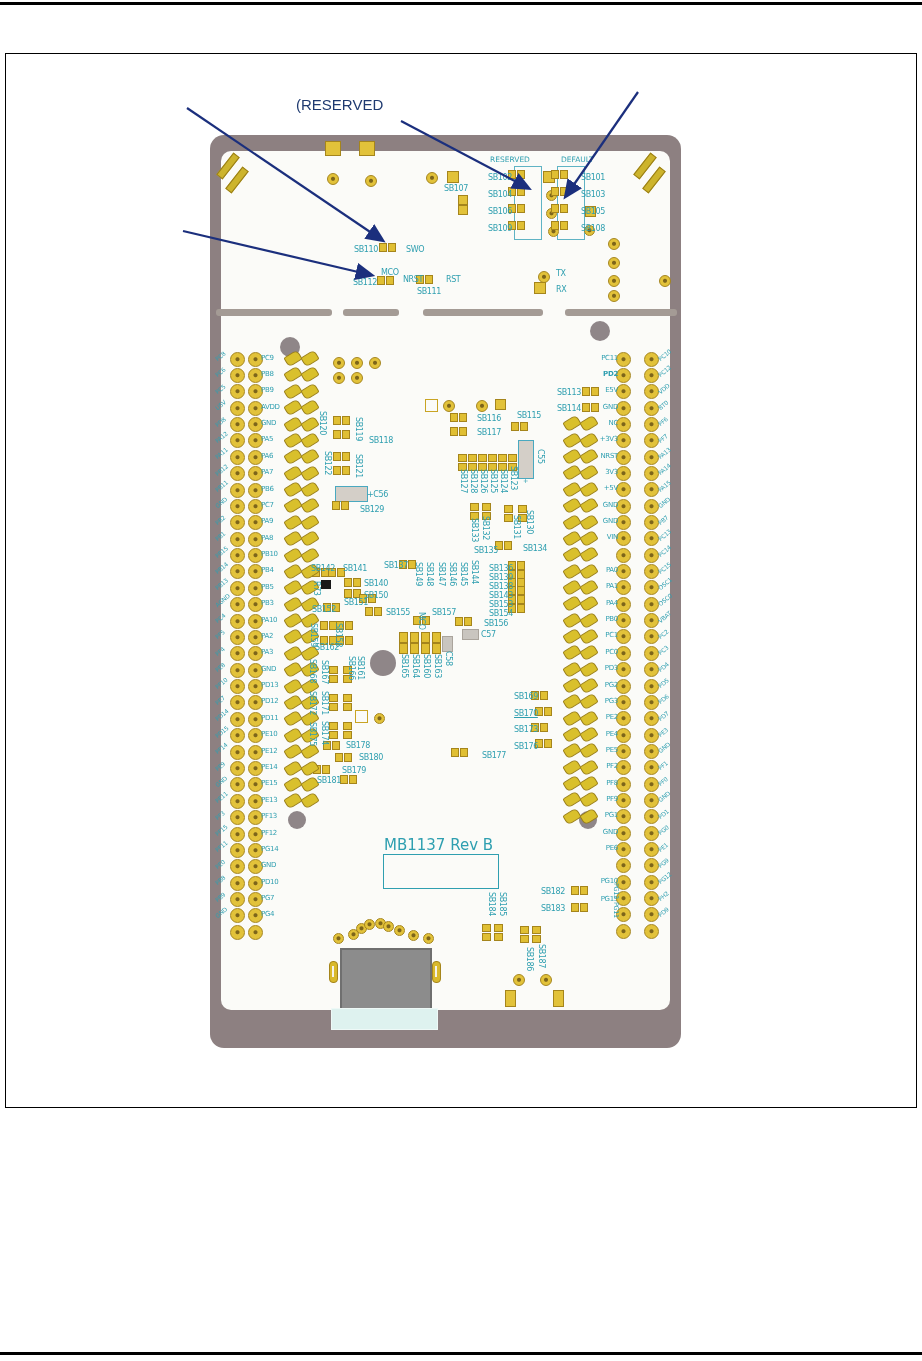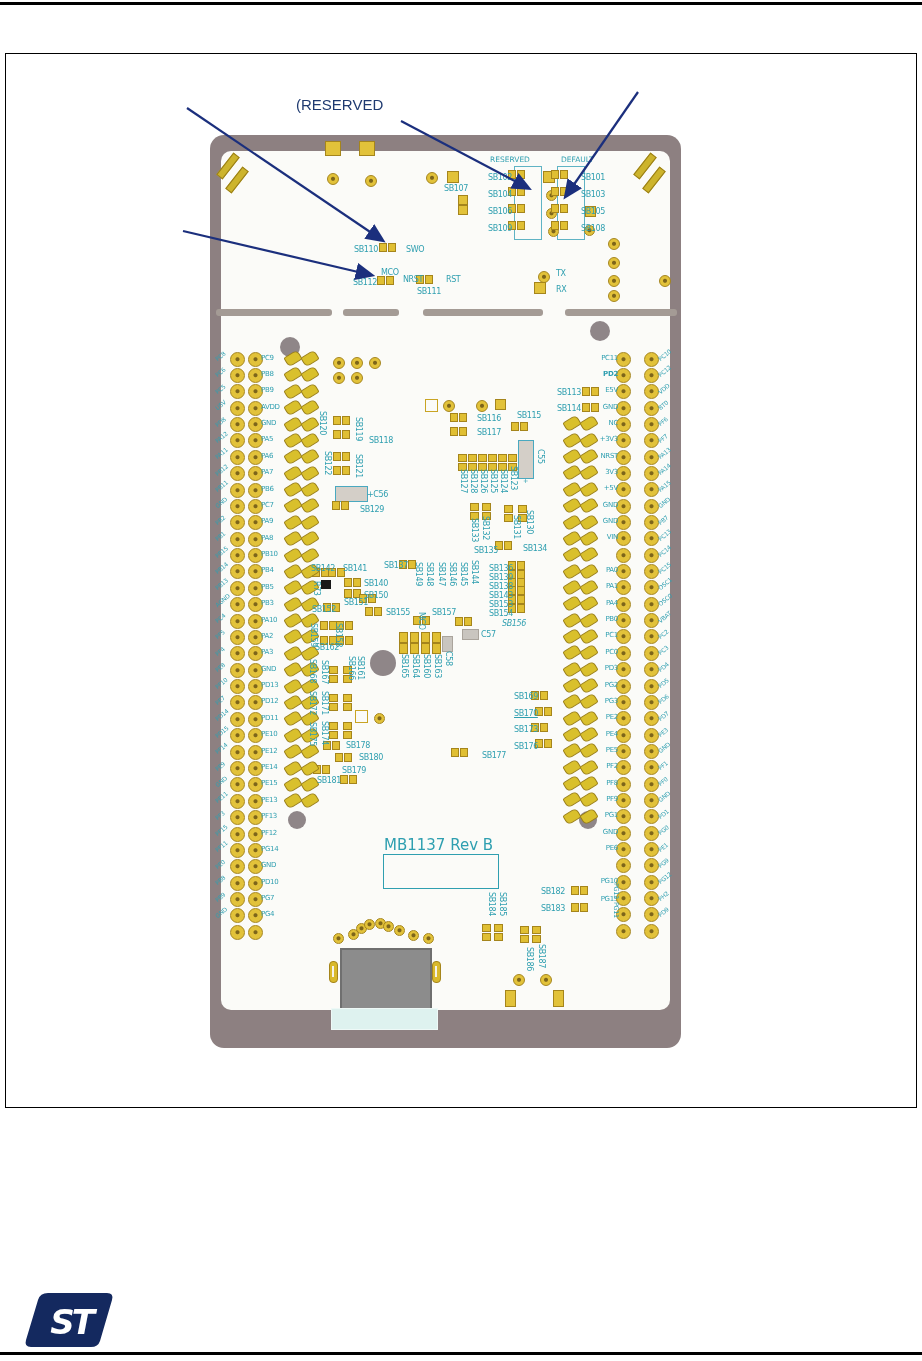--- a/index.html
+++ b/index.html
@@ -889,21 +889,21 @@
         <div class="lab" style="left: 489px; top: 592px;">SB143</div>
         <div class="lab" style="left: 489px; top: 601px;">SB153</div>
         <div class="lab" style="left: 489px; top: 610px;">SB154</div>
         <div class="lab" style="left: 364px; top: 580px;">SB140</div>
         <div class="lab" style="left: 364px; top: 592px;">SB150</div>
         <div class="lab" style="left: 344px; top: 599px;">SB151</div>
         <div class="lab" style="left: 312px; top: 606px;">SB152</div>
         <div class="lab" style="left: 386px; top: 609px;">SB155</div>
         <div class="lab v" style="left: 417px; top: 612px;">MCO</div>
         <div class="lab" style="left: 432px; top: 609px;">SB157</div>
-        <div class="lab" style="left: 502px; top: 620px; font-style: italic;">SB156</div>
+        <div class="lab" style="left: 484px; top: 620px;">SB156</div>
         <div class="lab" style="left: 481px; top: 631px;">C57</div>
         <div class="lab v" style="left: 309px; top: 623px;">SB159</div>
         <div class="lab v" style="left: 334px; top: 623px;">SB158</div>
         <div class="lab" style="left: 315px; top: 644px;">SB162</div>
         <div class="lab v" style="left: 308px; top: 659px;">SB168</div>
         <div class="lab v" style="left: 308px; top: 691px;">SB172</div>
         <div class="lab v" style="left: 308px; top: 722px;">SB175</div>
         <div class="lab v" style="left: 320px; top: 660px;">SB167</div>
         <div class="lab v" style="left: 320px; top: 691px;">SB171</div>
         <div class="lab v" style="left: 320px; top: 721px;">SB174</div>
@@ -942,21 +942,15 @@
       </defs>
       <g stroke="#1b2f7d" stroke-width="2.2" fill="none">
         <line x1="187" y1="108" x2="382" y2="240" marker-end="url(#ah)"></line>
         <line x1="401" y1="121" x2="528" y2="188" marker-end="url(#ah)"></line>
         <line x1="638" y1="92" x2="566" y2="196" marker-end="url(#ah)"></line>
         <line x1="183" y1="231" x2="371" y2="275" marker-end="url(#ah)"></line>
       </g>
     </svg>
   </div>
 
-  <div class="st-logo">
-    <svg width="90" height="56" viewBox="0 0 90 56">
-      <path d="M24,1 L83,1 Q90,1 88,8 L76,49 Q74,55 67,55 L7,55 Q0,55 2,48 L14,8 Q16,1 24,1 Z" fill="#14295f"></path>
-      <text x="47" y="42" text-anchor="middle" fill="#ffffff" font-family="DejaVu Sans, sans-serif" font-size="34" font-style="italic" font-weight="bold" letter-spacing="-3">ST</text>
-    </svg>
-  </div>
 
   <div class="rule bottom"></div>
 </div>
 
 </body></html>

